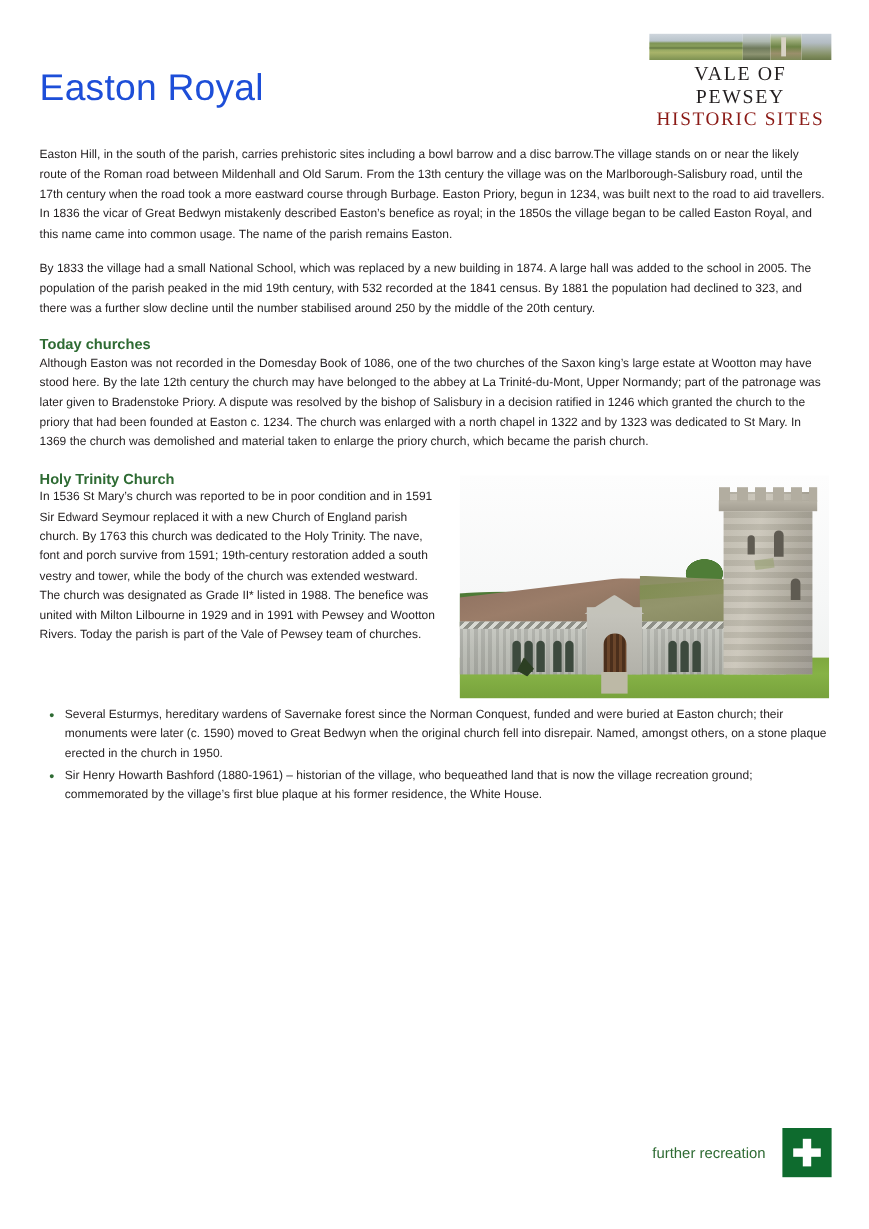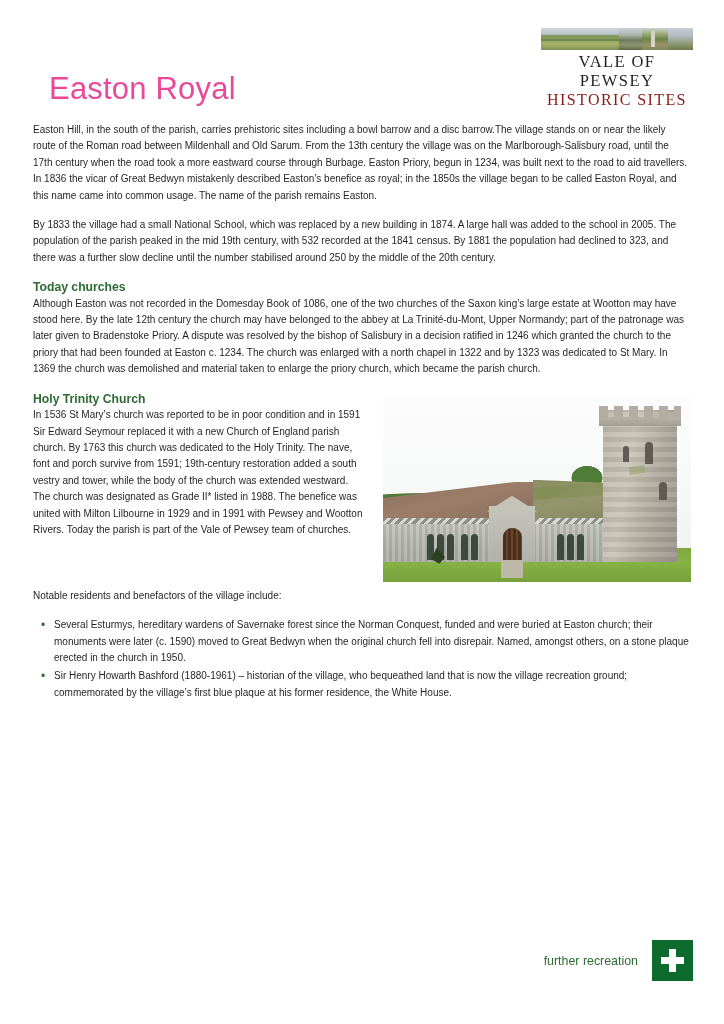--- a/index.html
+++ b/index.html
@@ -27,24 +27,24 @@
   .header {
     position: relative;
     height: 110px;
   }
   .page-title {
     position: absolute;
     left: 33px;
     top: 57px;
     font-size: 31px;
     font-weight: normal;
-    color: #ec4899;
+    color: #1d4ed8;
     letter-spacing: 0.2px;
     line-height: 1;
-    margin: 16px;
+    margin: 0;
   }
   .logo {
     position: absolute;
     right: 31px;
     top: 28px;
     width: 152px;
     text-align: center;
   }
   .logo-strip {
     display: flex;
@@ -354,21 +354,20 @@
       <div class="tower-win tw2"></div>
       <div class="tower-win tw3"></div>
       <div class="tower-clock"></div>
     </div>
 
     <div class="section-head">Holy Trinity Church</div>
     <p>In 1536 St Mary’s church was reported to be in poor condition and in 1591 Sir Edward Seymour replaced it with a new Church of England parish church. By 1763 this church was dedicated to the Holy Trinity. The nave, font and porch survive from 1591; 19th-century restoration added a south vestry and tower, while the body of the church was extended westward. The church was designated as Grade II* listed in 1988. The benefice was united with Milton Lilbourne in 1929 and in 1991 with Pewsey and Wootton Rivers. Today the parish is part of the Vale of Pewsey team of churches.</p>
 
     <div class="clear"></div>
 
-    <p>Notable residents and benefactors of the village include:</p>
 
     <ul>
       <li>Several Esturmys, hereditary wardens of Savernake forest since the Norman Conquest, funded and were buried at Easton church; their monuments were later (c. 1590) moved to Great Bedwyn when the original church fell into disrepair. Named, amongst others, on a stone plaque erected in the church in 1950.</li>
       <li>Sir Henry Howarth Bashford (1880-1961) – historian of the village, who bequeathed land that is now the village recreation ground; commemorated by the village’s first blue plaque at his former residence, the White House.</li>
     </ul>
   </div>
 
   <div class="footer">
     <span class="further-info">further recreation</span>
     <div class="plus-btn"></div>

